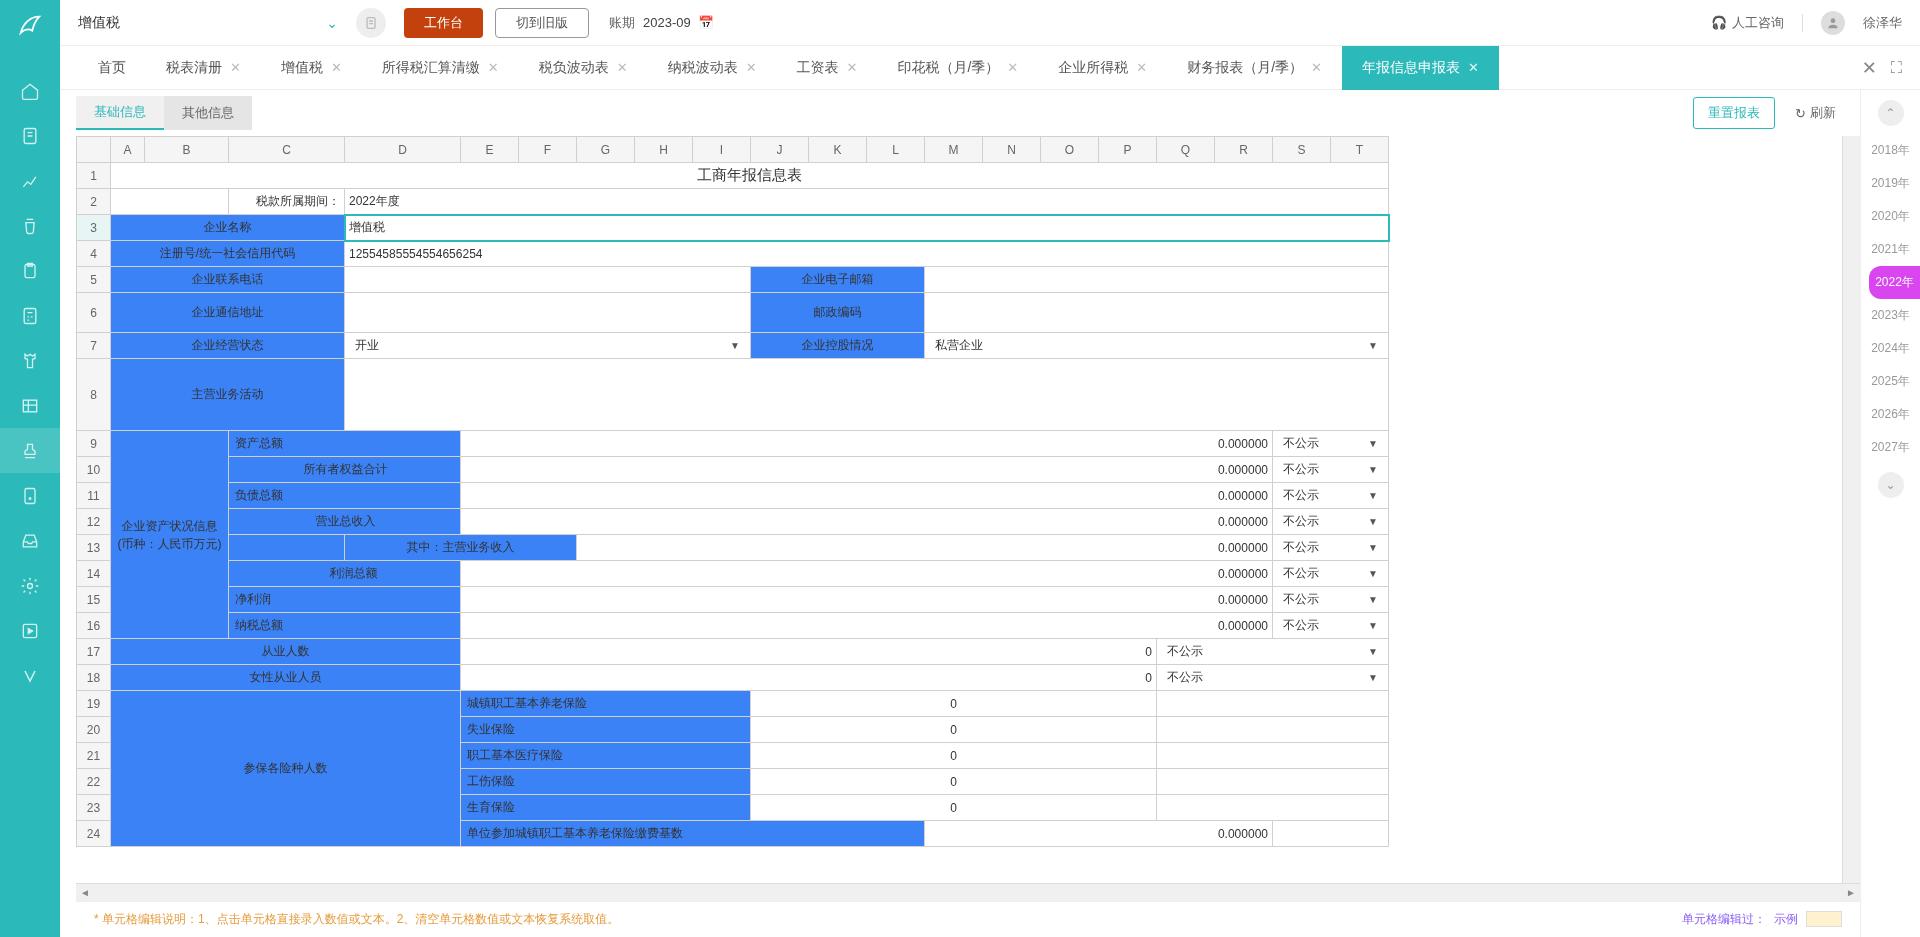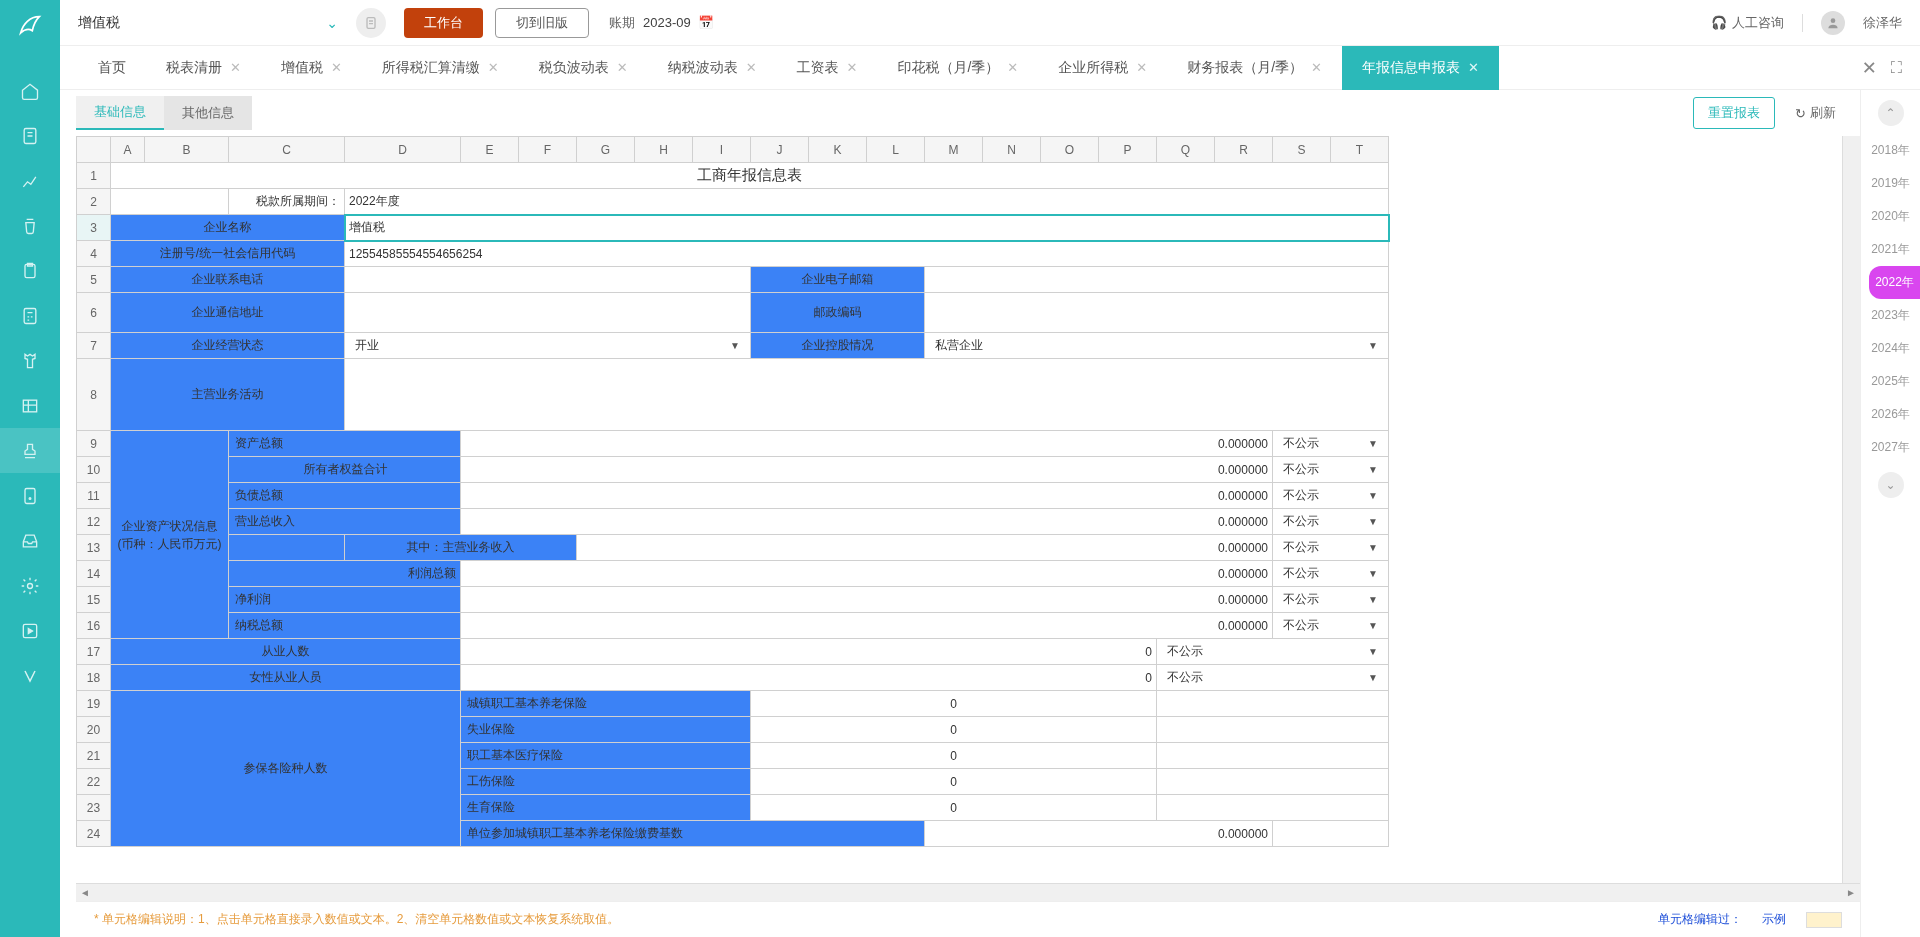--- a/index.html
+++ b/index.html
@@ -55,21 +55,21 @@
 .active-border{outline:2px solid #2bb9b9;outline-offset:-1px}
 .vscroll{width:18px;background:#f0f0f0;border-left:1px solid #ddd}
 .hscroll{height:18px;background:#f0f0f0;border-top:1px solid #ddd;display:flex;align-items:center}
 .hscroll .arrow{width:18px;text-align:center;color:#888;font-size:10px}
 .year-rail{width:60px;background:#fff;display:flex;flex-direction:column;align-items:center;padding-top:10px;gap:0;border-left:1px solid #eee}
 .year-rail .round{width:26px;height:26px;border-radius:50%;background:#eee;display:flex;align-items:center;justify-content:center;color:#999;font-size:12px;margin-bottom:8px}
 .year-rail .yr{font-size:12px;color:#999;padding:8px 0;width:100%;text-align:center;cursor:pointer}
 .year-rail .yr.active{background:#d946ef;color:#fff;border-radius:12px 0 0 12px;margin-left:8px;width:52px}
 .footer{height:36px;border-top:1px solid #eee;display:flex;align-items:center;padding:0 18px;font-size:12px}
 .footer .hint{color:#e69b3c}
-.footer .right{margin-left:auto;display:flex;align-items:center;gap:20px;color:#1d4ed8}
+.footer .right{margin-left:auto;display:flex;align-items:flex-start;gap:8px;color:#8b5cf6}
 .swatch{width:36px;height:16px;background:#fff2cc;border:1px solid #ddd}
 .tall{height:72px!important}
 </style>
 </head>
 <body>
 
 <div class="app">
   <div class="left-rail">
     <div class="logo">
       <svg viewBox="0 0 24 24" fill="none" stroke="#fff" stroke-width="1.5">
@@ -390,21 +390,21 @@
                     <td colspan="14" class="num">0.000000</td>
                     <td colspan="2" class="sel">
                       <div class="dd">
                         <span>不公示</span>
                         <span class="arr">▼</span>
                       </div>
                     </td>
                   </tr>
                   <tr>
                     <td class="rh">12</td>
-                    <td colspan="2" class="label" style="text-align:left;padding-left:6px">营业总收入</td>
+                    <td colspan="2" class="label" style="text-align:center;padding-left:6px">营业总收入</td>
                     <td colspan="14" class="num">0.000000</td>
                     <td colspan="2" class="sel">
                       <div class="dd">
                         <span>不公示</span>
                         <span class="arr">▼</span>
                       </div>
                     </td>
                   </tr>
                   <tr>
                     <td class="rh">13</td>
@@ -413,21 +413,21 @@
                     <td colspan="12" class="num">0.000000</td>
                     <td colspan="2" class="sel">
                       <div class="dd">
                         <span>不公示</span>
                         <span class="arr">▼</span>
                       </div>
                     </td>
                   </tr>
                   <tr>
                     <td class="rh">14</td>
-                    <td colspan="2" class="label" style="text-align:right;padding-left:22px">利润总额</td>
+                    <td colspan="2" class="label" style="text-align:center;padding-left:22px">利润总额</td>
                     <td colspan="14" class="num">0.000000</td>
                     <td colspan="2" class="sel">
                       <div class="dd">
                         <span>不公示</span>
                         <span class="arr">▼</span>
                       </div>
                     </td>
                   </tr>
                   <tr>
                     <td class="rh">15</td>

